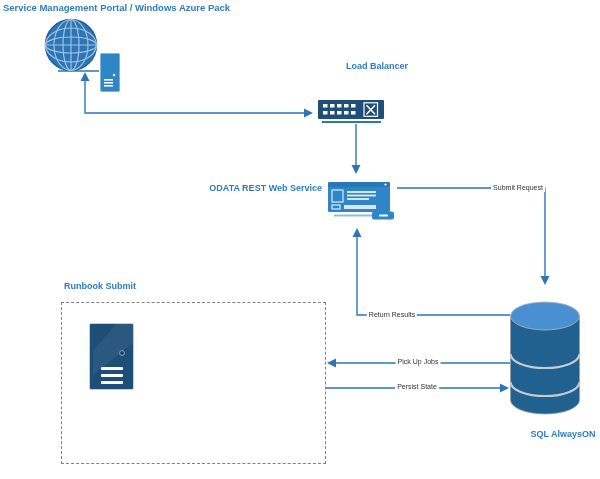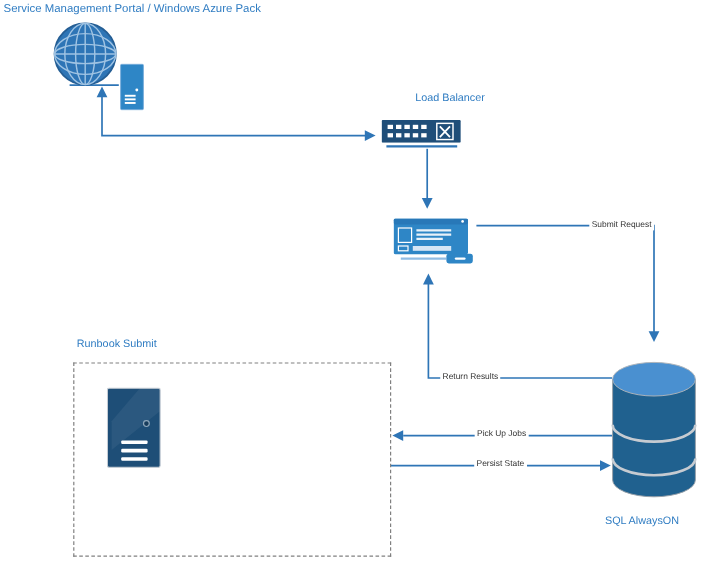--- a/index.html
+++ b/index.html
@@ -1,19 +1,19 @@
 <!DOCTYPE html>
 <html><head>
 <meta charset="utf-8">
 <style>
   html,body{margin:0;padding:0;background:#fff;}
   #canvas{position:relative;width:600px;height:479px;background:#ffffff;overflow:hidden;
           font-family:"Liberation Sans", sans-serif;}
   .abs{position:absolute;}
-  .node-label{color:#2F7CC2;font-weight:normal;font-size:9px;line-height:11px;white-space:nowrap;}
+  .node-label{color:#2F7CC2;font-weight:bold;font-size:9px;line-height:11px;white-space:nowrap;}
   .edge-label{color:#333333;font-size:7px;line-height:8px;white-space:nowrap;background:#ffffff;
               padding:0 2px;transform:translate(-50%,-50%);}
   #connectors{position:absolute;left:0;top:0;width:600px;height:479px;}
   .runbook-box{border:1px dashed #808080;}
 </style>
 </head>
 <body>
 
 <div id="canvas">
 
@@ -121,22 +121,23 @@
   </svg>
 
   <svg class="abs" style="left:508px;top:300px;" width="74" height="118" viewBox="0 0 74 118">
     <path d="M2.5,16 L2.5,100 A34.5,14 0 0 0 71.5,100 L71.5,16" fill="#20618F" stroke="#98A0A8" stroke-width="0.8"></path>
     <path d="M2.5,54 A34.5,14 0 0 0 71.5,54" fill="none" stroke="#C6CBD1" stroke-width="2.2"></path>
     <path d="M2.5,82 A34.5,14 0 0 0 71.5,82" fill="none" stroke="#C6CBD1" stroke-width="2.2"></path>
     <ellipse cx="37" cy="16" rx="34.5" ry="14" fill="#4A90D0" stroke="#AEB4BA" stroke-width="0.8"></ellipse>
   </svg>
 
   <div class="abs node-label" style="left:3px;top:2px;font-size:9.5px;">Service Management Portal / Windows Azure Pack</div>
-  <div class="abs node-label" style="left:318px;top:76px;padding-left:28px;">Load Balancer</div>
+  <div class="abs node-label" style="left:318px;top:61px;padding-left:28px;">Load Balancer</div>
+  <div class="abs node-label" style="left:202px;top:183px;width:120px;text-align:right;">ODATA REST Web Service</div>
   <div class="abs node-label" style="left:64px;top:281px;">Runbook Submit</div>
-  <div class="abs node-label" style="left:535px;top:429px;transform:translateX(-50%);">SQL AlwaysON</div>
+  <div class="abs node-label" style="left:563px;top:429px;transform:translateX(-50%);">SQL AlwaysON</div>
 
   <div class="abs edge-label" style="left:518px;top:188px;">Submit Request</div>
   <div class="abs edge-label" style="left:392px;top:315px;">Return Results</div>
   <div class="abs edge-label" style="left:418px;top:362px;">Pick Up Jobs</div>
   <div class="abs edge-label" style="left:417px;top:387px;">Persist State</div>
 
 </div>
 
 </body></html>

